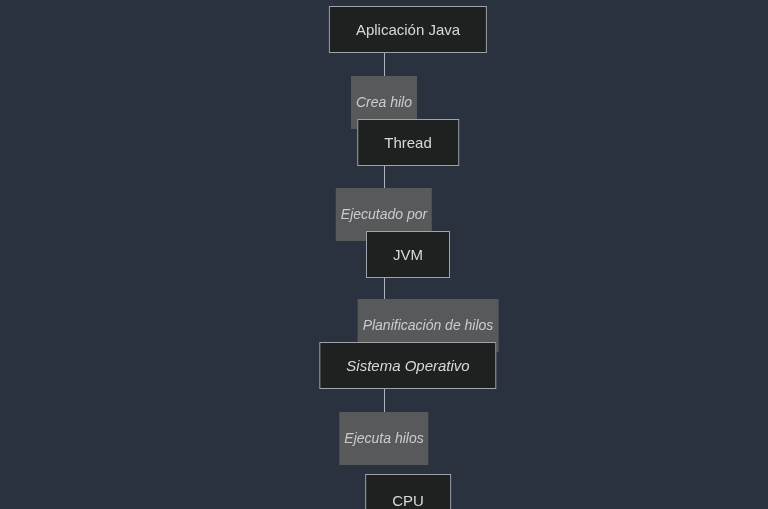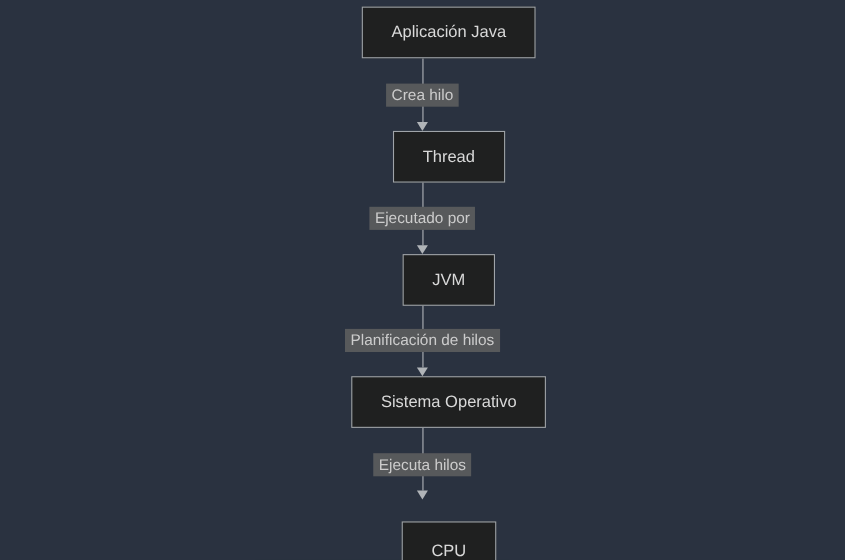--- a/index.html
+++ b/index.html
@@ -34,21 +34,21 @@
     display: flex;
     align-items: center;
     justify-content: center;
     white-space: nowrap;
     z-index: 3;
     margin-left: 24px;
   }
   .n1 { top: 6px; }
   .n2 { top: 119px; }
   .n3 { top: 231px; }
-  .n4 { top: 342px; }
+  .n4 { top: 342px; font-style: italic; }
   .n5 { top: 474px; height: 52px; }
   .line {
     position: absolute;
     left: calc(50% - 0.5px);
     width: 1px;
     background: var(--line);
     z-index: 1;
   }
   .l1 { top: 53px;  height: 58px; }
   .l2 { top: 165px; height: 58px; }
@@ -69,27 +69,28 @@
   .a3 { top: 334px; }
   .a4 { top: 446px; }
   .edge-label {
     position: absolute;
     left: 50%;
     transform: translateX(-50%);
     background: var(--label-bg);
     color: var(--label-text);
     font-size: 14px;
     line-height: 17px;
-    padding: 2px 5px;
+    padding: 18px 5px;
     white-space: nowrap;
     z-index: 2;
+    font-style: italic;
   }
   .e1 { top: 76px; }
   .e2 { top: 188px; }
-  .e3 { top: 299px; }
+  .e3 { top: 299px; margin-left: 44px; }
   .e4 { top: 412px; }
 </style>
 </head>
 <body>
 
 <div class="canvas">
 
   <div class="line l1"></div>
   <div class="line l2"></div>
   <div class="line l3"></div>

